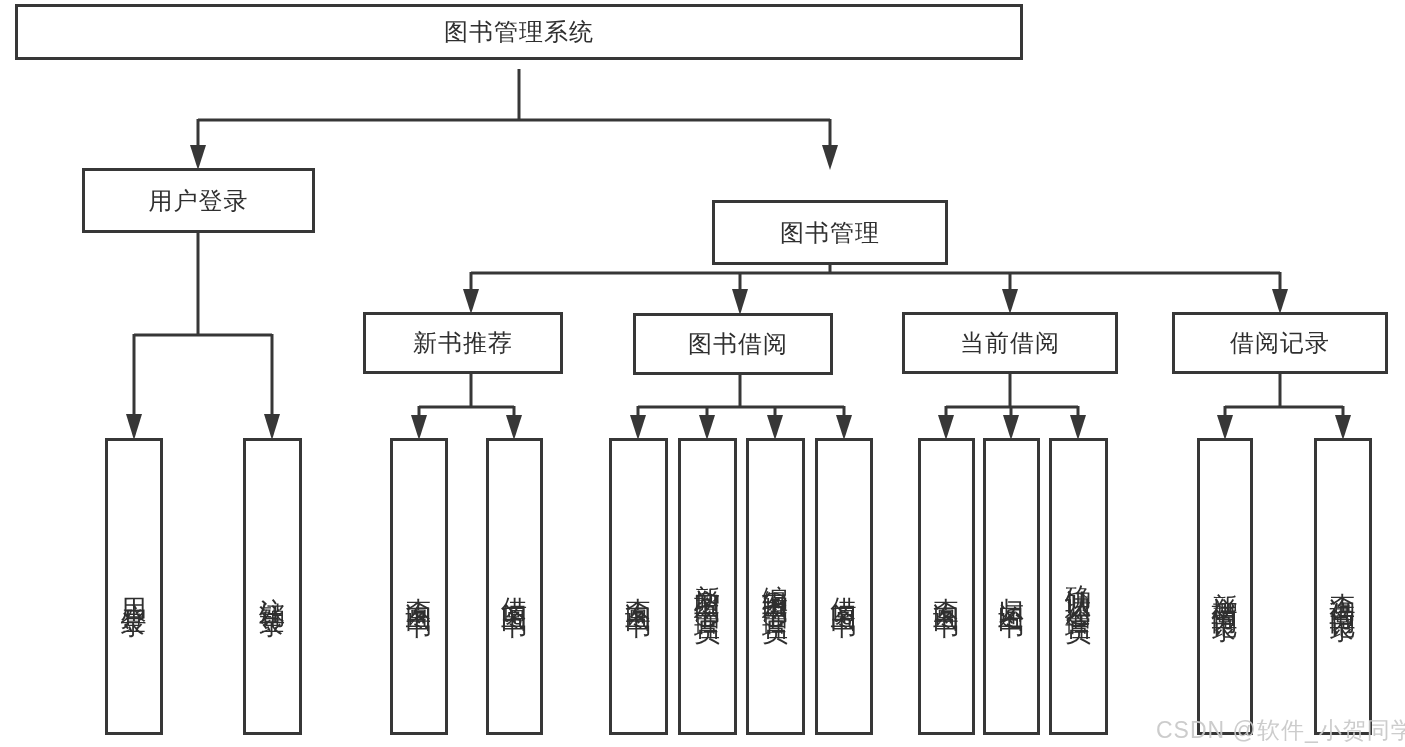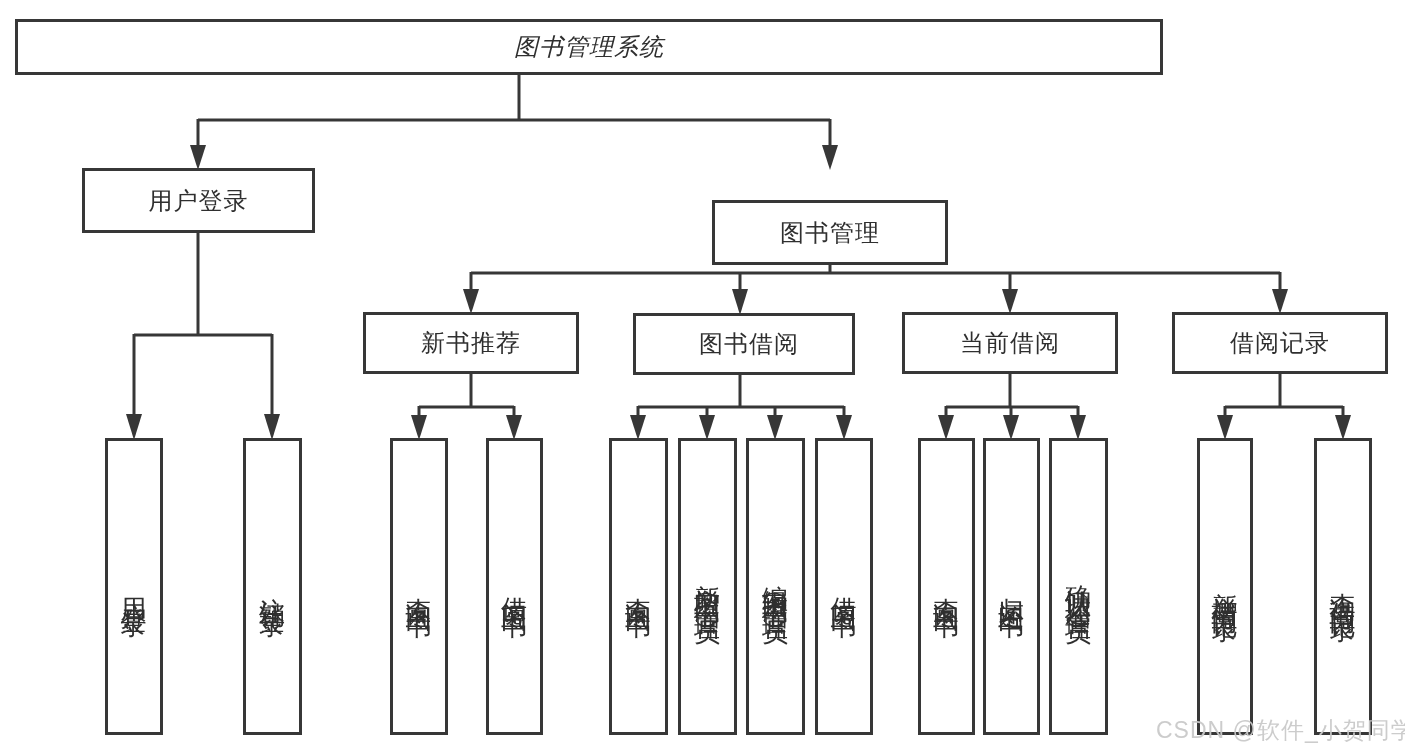--- a/index.html
+++ b/index.html
@@ -24,25 +24,25 @@
   }
   .node.h{font-size:24px;letter-spacing:1px;}
   .node.v{
     font-size:26px;
     letter-spacing:5px;
     writing-mode:vertical-rl;
     text-orientation:mixed;
     line-height:1;
   }
   
-  .n-root{left:15px;top:19px;width:1148px;height:56px;font-style:italic;}
+  .n-root{left:15px;top:4px;width:1008px;height:56px;}
   .n-user-login{left:82px;top:168px;width:233px;height:65px;}
   .n-book-mgmt{left:712px;top:168px;width:236px;height:65px;margin-top:32px;}
-  .n-new-rec{left:363px;top:312px;width:216px;height:62px;}
-  .n-borrow{left:633px;top:313px;width:222px;height:62px;padding-left:10px;}
+  .n-new-rec{left:363px;top:312px;width:200px;height:62px;}
+  .n-borrow{left:633px;top:313px;width:200px;height:62px;padding-left:10px;}
   .n-current{left:902px;top:312px;width:216px;height:62px;}
   .n-record{left:1172px;top:312px;width:216px;height:62px;}
   .leaf{top:438px;height:297px;}
   .l-a1{left:105px;width:58px;}
   .l-a2{left:243px;width:59px;}
   .l-b1{left:390px;width:58px;}
   .l-b2{left:486px;width:57px;}
   .l-c1{left:609px;width:59px;}
   .l-c2{left:678px;width:59px;}
   .l-c3{left:746px;width:59px;}

